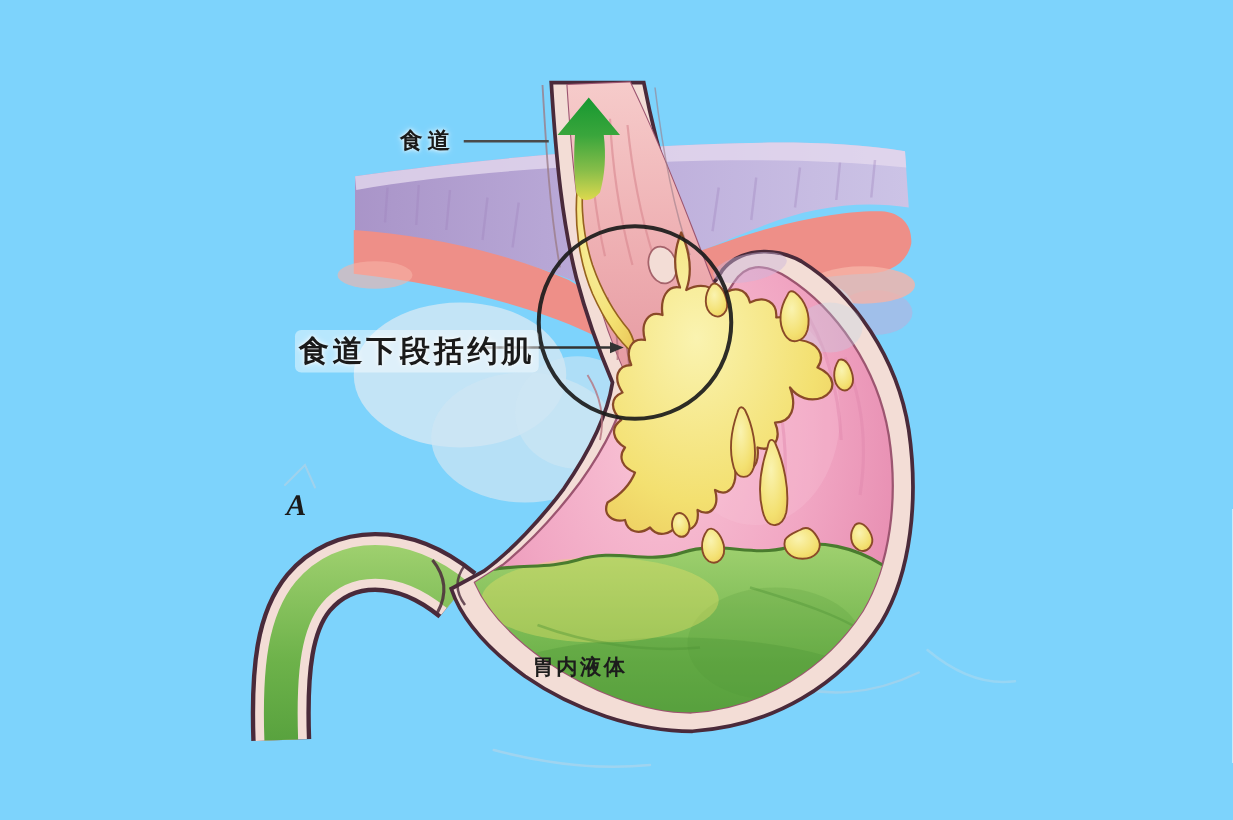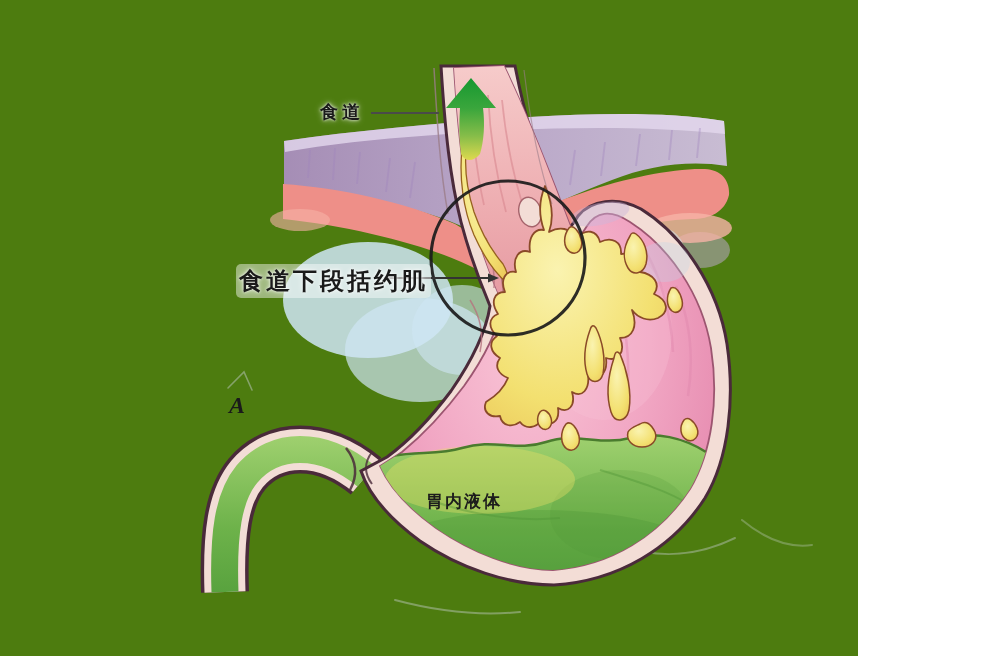--- a/index.html
+++ b/index.html
@@ -1,28 +1,28 @@
 <!DOCTYPE html>
 <html><head>
 <meta charset="utf-8">
 <style>
   html,body{margin:0;padding:0;background:#fff;}
   .stage{
-    position:relative;width:858px;height:656px;background:#4d7c0f;overflow:hidden;
+    position:relative;width:986px;height:656px;background:#7dd3fc;overflow:hidden;
     font-family:"DejaVu Sans","Liberation Sans",sans-serif;
   }
   .stage svg{position:absolute;left:0;top:0;}
   .fig-label{
     position:absolute;color:#1a1a1a;font-weight:bold;white-space:nowrap;
     text-shadow:0 0 3px rgba(255,255,255,.9),0 0 6px rgba(255,255,255,.7);
   }
   .lbl-esophagus{left:320px;top:100px;font-size:18px;letter-spacing:4px;}
   .lbl-les{left:236px;top:264px;font-size:24px;letter-spacing:3px;
     background:rgba(255,255,255,.45);border-radius:5px;padding:1px 3px;}
-  .lbl-fluid{left:426px;top:490px;font-size:17px;letter-spacing:2px;color:#1c1c1c;text-shadow:none;}
+  .lbl-fluid{left:426px;top:522px;font-size:17px;letter-spacing:2px;color:#1c1c1c;text-shadow:none;}
   .lbl-panel{
     left:229px;top:392px;font-size:24px;font-style:italic;
     font-family:"Liberation Serif","DejaVu Serif",serif;text-shadow:none;
   }
 </style>
 </head>
 <body>
 
 <div class="stage">
 <svg width="986" height="656" viewBox="0 0 986 656">

